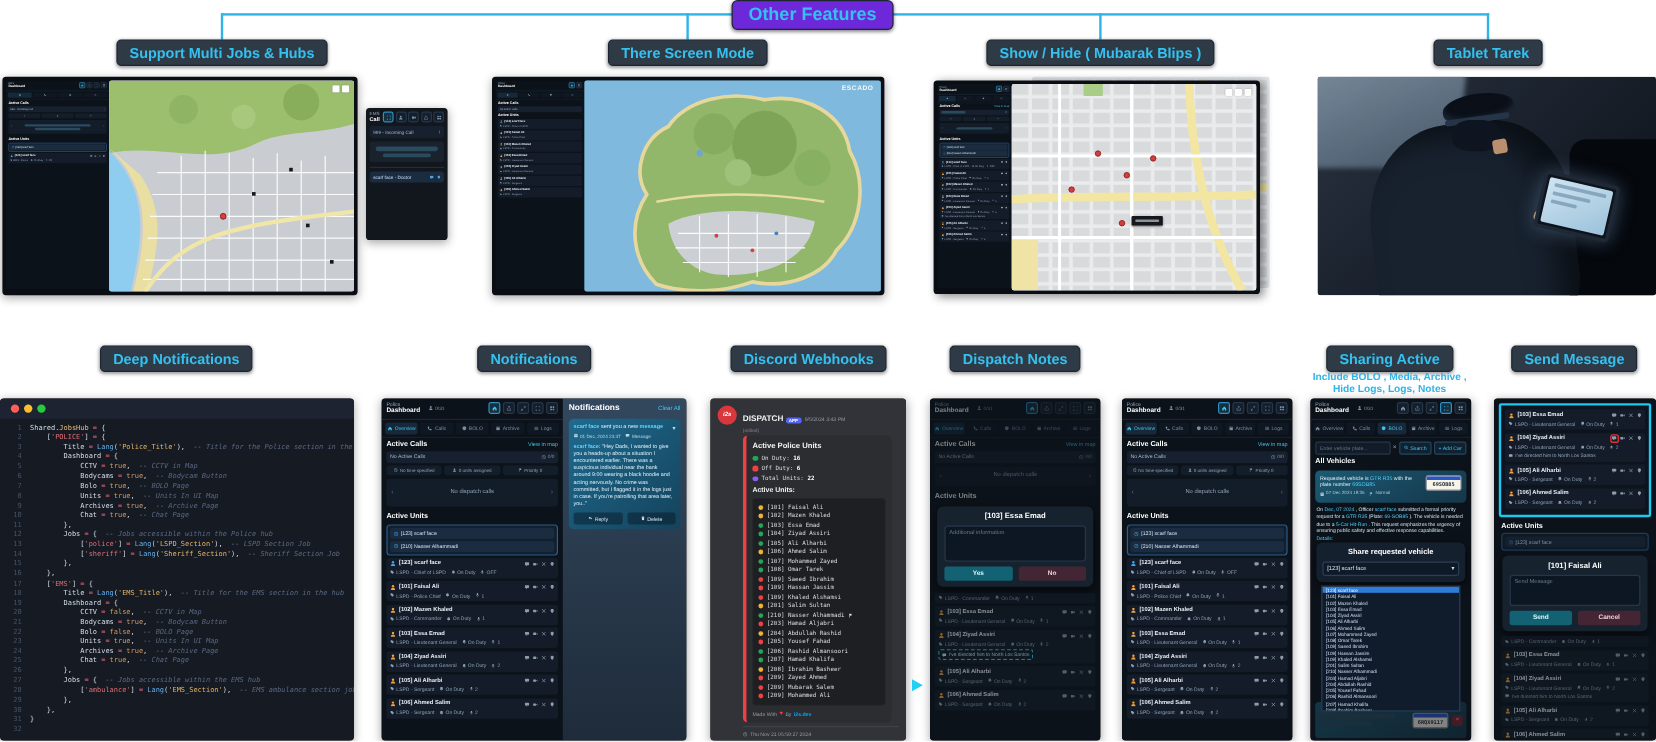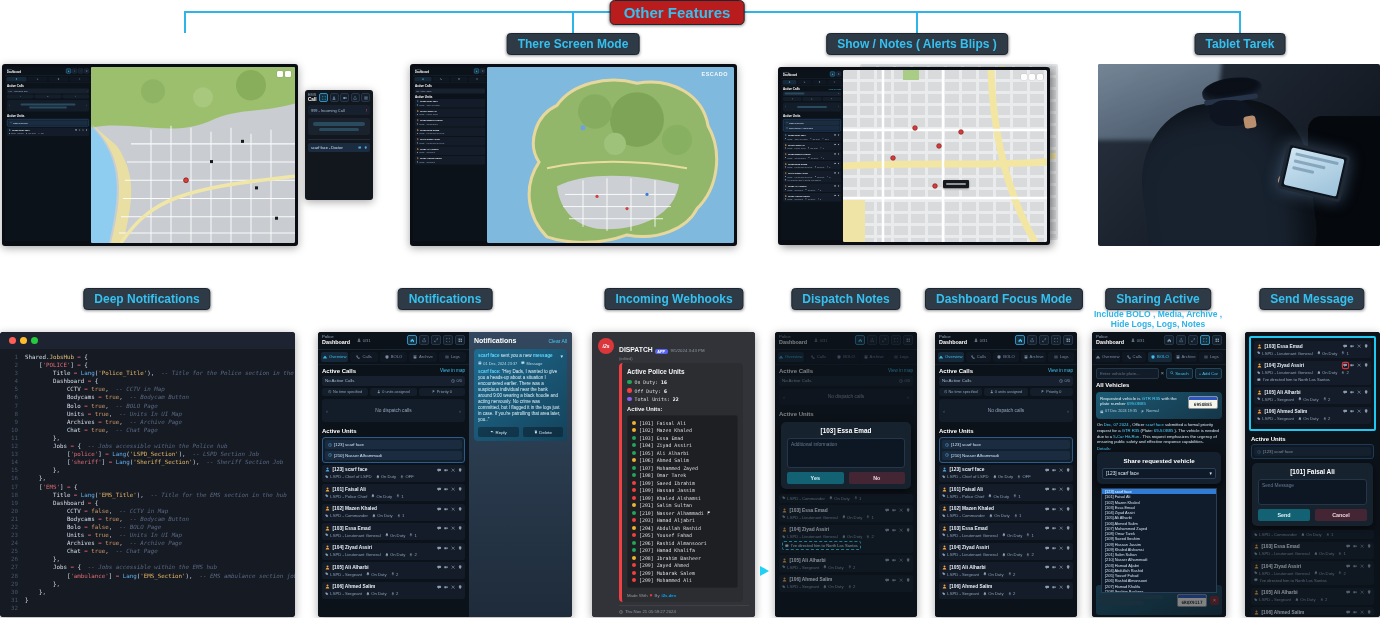--- a/index.html
+++ b/index.html
@@ -3,21 +3,21 @@
 <meta charset="utf-8">
 <style>
   html,body{margin:0;padding:0;background:#fff;}
   .canvas{position:relative;width:1380px;height:618px;background:#ffffff;overflow:hidden;
           font-family:"Liberation Sans",sans-serif;}
   
   .conn{position:absolute;background:#2fb4e8;}
   .dlabel{position:absolute;transform:translateX(-50%);background:#2e3a46;border:1px solid #1d2630;
           border-radius:4px;color:#35c0f0;font-weight:bold;font-size:12px;padding:3px 10px;
           box-shadow:0 1px 3px rgba(0,0,0,.4);white-space:nowrap;}
-  .dtitle{position:absolute;transform:translateX(-50%);background:#b91c1c;border:1px solid #1d2630;
+  .dtitle{position:absolute;transform:translateX(-50%);background:#6d28d9;border:1px solid #1d2630;
           border-radius:5px;color:#35c0f0;font-weight:bold;font-size:15px;padding:3px 13px;
           box-shadow:0 1px 3px rgba(0,0,0,.45);white-space:nowrap;z-index:3;text-align:right;}
   .subnote{position:absolute;transform:translateX(-50%);color:#2fb4e8;font-weight:bold;font-size:8.5px;
            text-align:center;line-height:10px;white-space:nowrap;}
   
   .shot{position:absolute;background:#0a0e14;border-radius:3px;box-shadow:0 2px 8px rgba(0,0,0,.35);overflow:hidden;}
   .ic{width:5px;height:5px;fill:currentColor;flex:none;display:inline-block;vertical-align:middle;}
   
   .dash{background:#0c1219;color:#c9d6e4;height:100%;display:flex;flex-direction:column;overflow:hidden;}
   .dhead{display:flex;align-items:center;gap:3px;padding:3px 4px;border-bottom:1px solid #1b2633;flex:none;}
@@ -315,29 +315,29 @@
 
   <div class="conn" style="left:185px;top:11px;width:449px;height:1.5px"></div>
   <div class="conn" style="left:722px;top:11px;width:519px;height:1.5px"></div>
   <div class="conn" style="left:184px;top:11px;width:1.5px;height:22px"></div>
   <div class="conn" style="left:572px;top:11px;width:1.5px;height:22px"></div>
   <div class="conn" style="left:916px;top:11px;width:1.5px;height:22px"></div>
   <div class="conn" style="left:1239px;top:11px;width:1.5px;height:22px"></div>
 
   <div class="dtitle" style="left:677px;top:0">Other Features</div>
 
+  <div class="dlabel" style="left:185px;top:33px">Support Multi Jobs &amp; Hubs</div>
   <div class="dlabel" style="left:573px;top:33px">There Screen Mode</div>
-  <div class="dlabel" style="left:917px;top:33px">Show / Notes ( Alerts Blips )</div>
+  <div class="dlabel" style="left:917px;top:33px">Show / Hide ( Mubarak Blips )</div>
   <div class="dlabel" style="left:1240px;top:33px">Tablet Tarek</div>
 
   <div class="dlabel" style="left:147px;top:288px">Deep Notifications</div>
   <div class="dlabel" style="left:445px;top:288px">Notifications</div>
-  <div class="dlabel" style="left:674px;top:288px">Incoming Webhooks</div>
+  <div class="dlabel" style="left:674px;top:288px">Discord Webhooks</div>
   <div class="dlabel" style="left:846px;top:288px">Dispatch Notes</div>
-  <div class="dlabel" style="left:1004px;top:288px">Dashboard Focus Mode</div>
   <div class="dlabel" style="left:1158px;top:288px">Sharing Active</div>
   <div class="dlabel" style="left:1312px;top:288px">Send Message</div>
   <div class="subnote" style="left:1158px;top:309px">
     <span>Include BOLO , Media, Archive ,</span><br><span>Hide Logs, Logs, Notes</span>
   </div>
 
   <div class="shot win1" style="left:2px;top:64px;width:296px;height:182px">
     <div class="scalewrap" style="width:86px;height:174px">
       <div class="scaled" style="width:172px;height:348px">
         <div class="dash">

